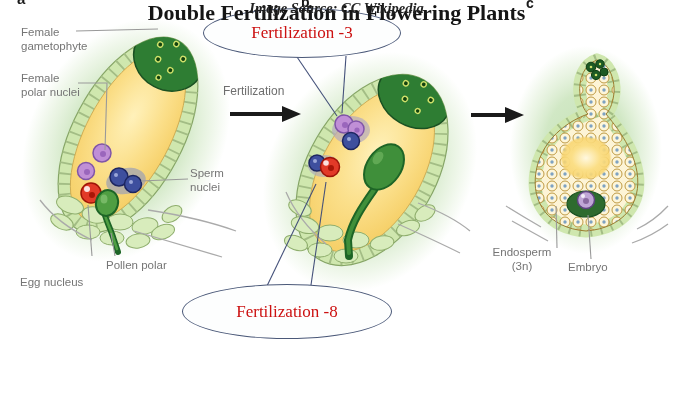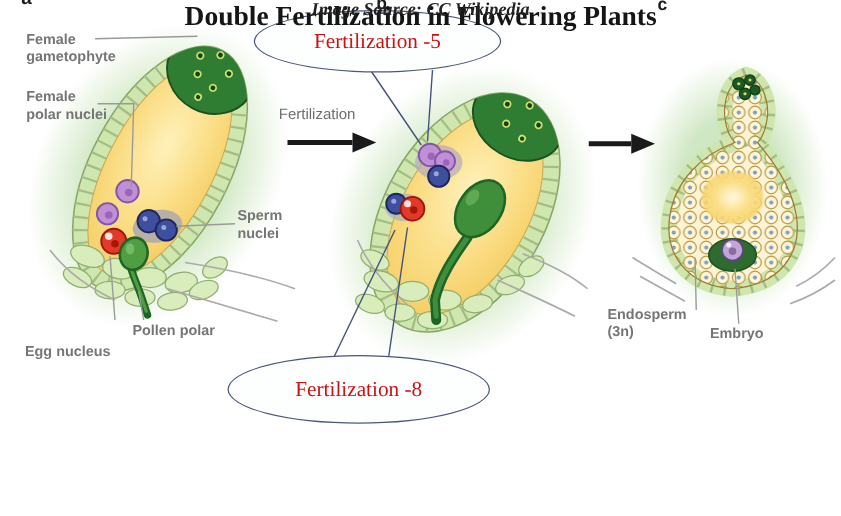--- a/index.html
+++ b/index.html
@@ -3,21 +3,21 @@
 <meta charset="utf-8">
 <style>
   * { margin:0; padding:0; box-sizing:border-box; }
   body { background:#ffffff; font-family:"Liberation Sans", sans-serif; }
   .canvas {
     position:relative; width:673px; height:413px; background:#ffffff; overflow:hidden;
   }
   .diagram-svg { position:absolute; left:0; top:0; }
   .dlabel {
     position:absolute; color:#757575; font-size:11.5px; line-height:1.18;
-    white-space:pre-line; font-family:"Liberation Sans", sans-serif;font-weight:bold;
+    white-space:pre-line; font-family:"Liberation Sans", sans-serif;
   }
   .fert-label { position:absolute; color:#6e6e6e; font-size:12px; }
   .callout {
     position:absolute; background:#fdfefe; border:1.4px solid #4a5878; border-radius:50%;
     display:flex; align-items:center; justify-content:center;
     font-family:"Liberation Serif", serif; font-size:17px; color:#cc1111;
   }
   .panel-letter {
     position:absolute; overflow:hidden; color:#1a1a1a;
     font-family:"Liberation Sans", sans-serif; font-weight:bold;
@@ -255,26 +255,26 @@
 
   <div class="dlabel" style="left:21px; top:26px;">Female
 gametophyte</div>
   <div class="dlabel" style="left:21px; top:72px;">Female
 polar nuclei</div>
   <div class="dlabel" style="left:190px; top:167px;">Sperm
 nuclei</div>
   <div class="dlabel" style="left:20px; top:276px;">Egg nucleus</div>
   <div class="dlabel" style="left:106px; top:259px;">Pollen polar</div>
   <div class="fert-label" style="left:223px; top:84px;">Fertilization</div>
-  <div class="dlabel" style="left:486px; top:246px; width:72px; text-align:left;">Endosperm
+  <div class="dlabel" style="left:486px; top:246px; width:72px; text-align:center;">Endosperm
 (3n)</div>
   <div class="dlabel" style="left:568px; top:261px;">Embryo</div>
 
   <div class="callout" style="left:203px; top:8px; width:198px; height:50px;">
-    <span>Fertilization -5</span>
+    <span>Fertilization -3</span>
   </div>
   <div class="callout" style="left:182px; top:284px; width:210px; height:55px;">
     <span>Fertilization -8</span>
   </div>
 
   <div class="panel-letter" style="left:17px; top:0; height:8px; width:48px; font-size:15px; letter-spacing:11px;">
     <span style="margin-top:-10px;">a a</span>
   </div>
   <div class="panel-letter" style="left:301px; top:0; height:16px; width:14px; font-size:14px;">
     <span style="margin-top:-6px;">b</span>

